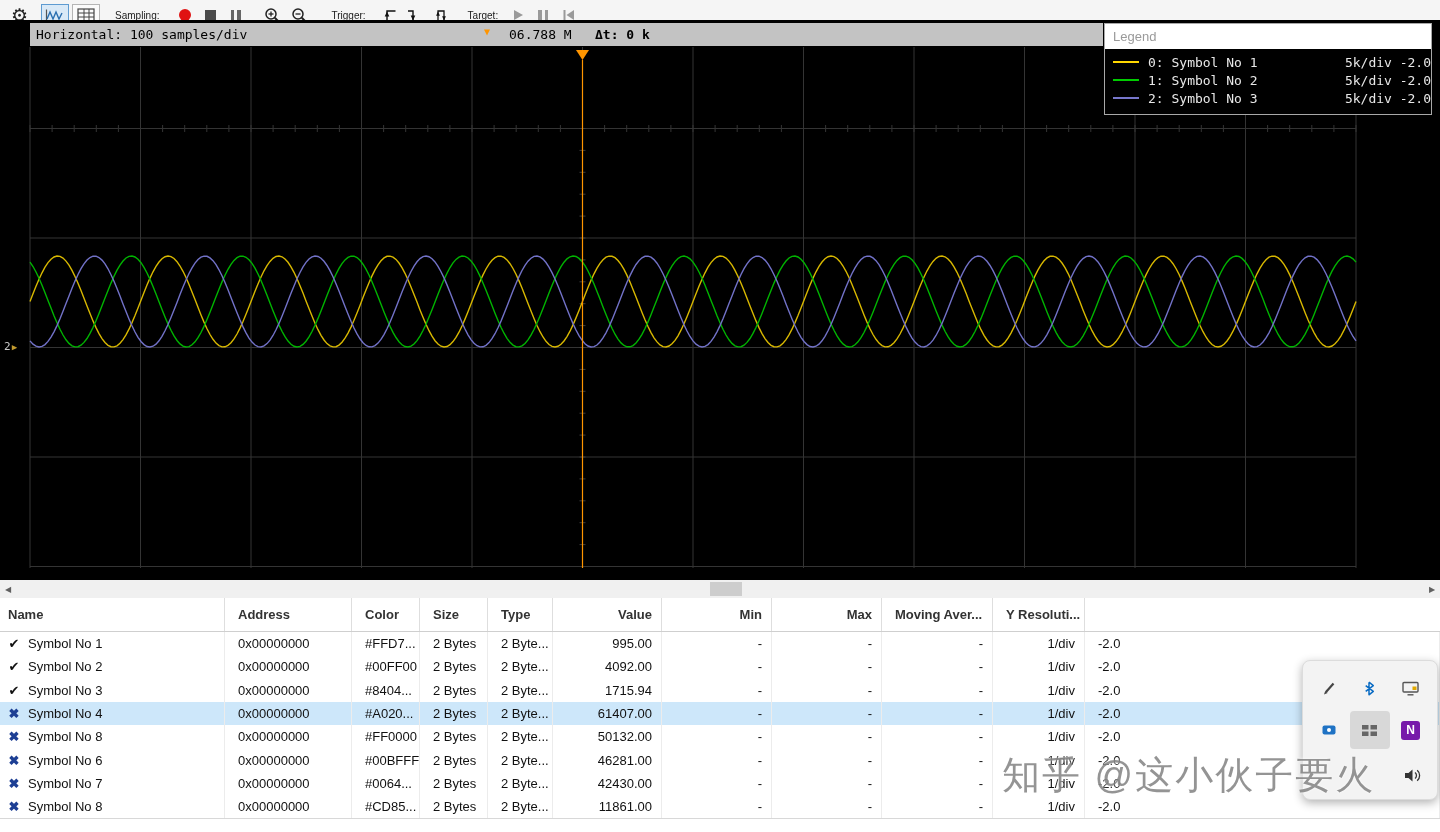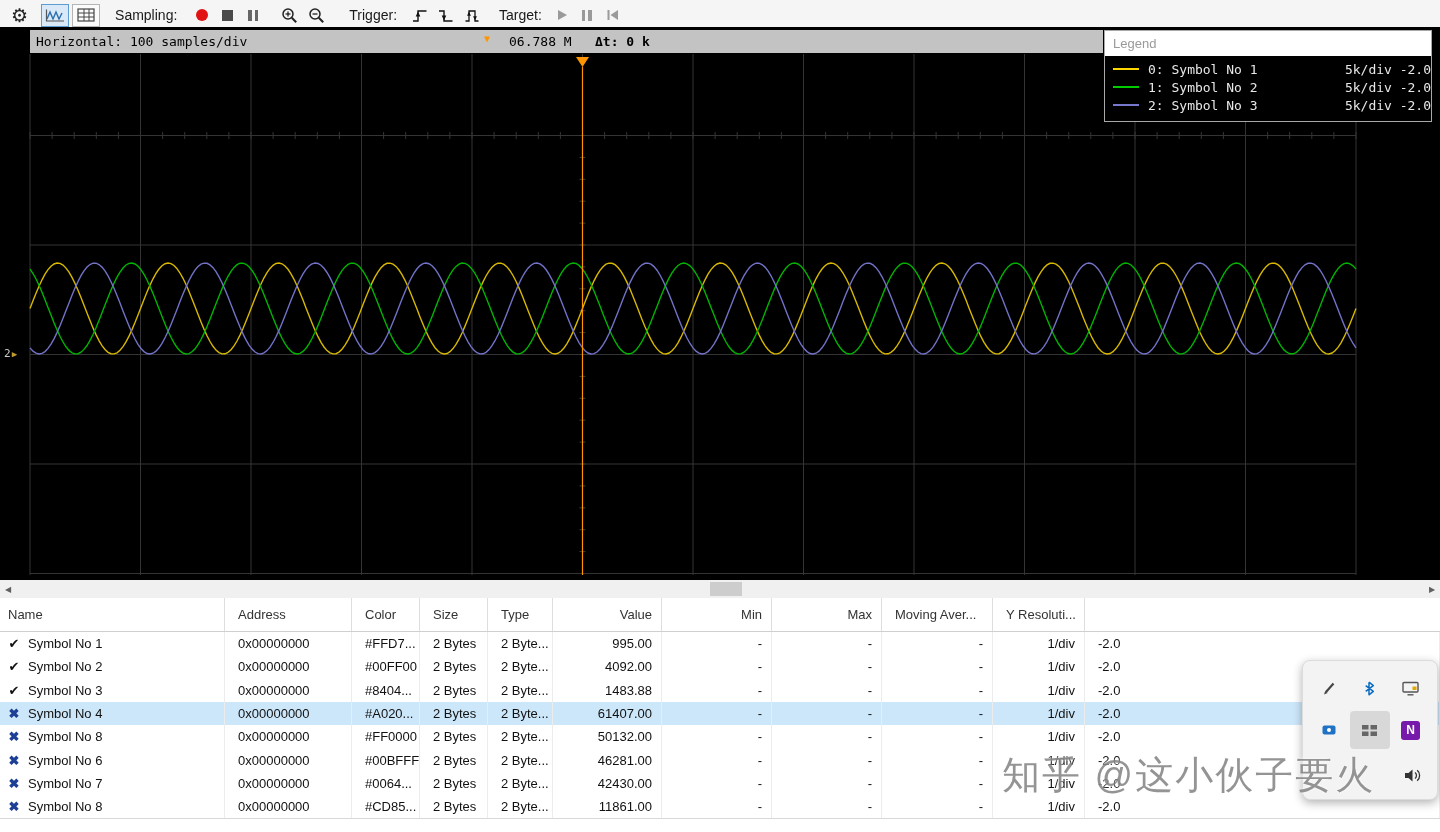--- a/index.html
+++ b/index.html
@@ -2,34 +2,34 @@
 <html><head>
 <meta charset="utf-8">
 <style>
   * { margin:0; padding:0; box-sizing:border-box; }
   html,body { width:1440px; height:832px; overflow:hidden; background:#fff;
               font-family:"Liberation Sans", sans-serif; }
 
   
   .toolbar { position:absolute; top:0; left:0; width:1440px; height:30px;
              background:#f5f5f5; display:flex; align-items:center; }
-  .tb-label { font-size:14px; color:#1a1a1a; }
+  .tb-label { font-size:10px; color:#1a1a1a; }
   .gear { font-size:19px; color:#222; margin-left:11px; line-height:1; }
   .tb-btn { width:28px; height:23px; display:flex; align-items:center; justify-content:center;
             border:1px solid #b5b5b5; background:#fbfbfb; margin-left:3px; }
   .tb-btn.active { background:#d9e9f7; border-color:#5e9bd1; }
   .dot-rec { width:12px; height:12px; border-radius:50%; background:#e01212; }
   .sq-stop { width:11px; height:11px; background:#4a4a4a; }
   .bars { display:flex; gap:3px; }
   .bars span { width:3.5px; height:11px; background:#666; }
   .bars.grey span { background:#9a9a9a; }
   .icon-wrap { display:flex; align-items:center; justify-content:center; }
 
   
-  .scope { position:absolute; top:27px; left:0; width:1440px; height:646px; background:#000; }
+  .scope { position:absolute; top:20px; left:0; width:1440px; height:646px; background:#000; }
   .scope-header { position:absolute; top:3px; left:30px; width:1073px; height:23px;
                   background:#c3c3c3; font-family:"DejaVu Sans Mono", monospace;
                   font-size:13px; color:#000; }
   .sh-horizontal { position:absolute; left:6px; top:0; line-height:23px; }
   .sh-triangle { position:absolute; left:454px; top:3px; font-size:10px; color:#ff9500; }
   .sh-pos { position:absolute; left:479px; top:0; line-height:23px; }
   .sh-delta { position:absolute; left:565px; top:0; line-height:23px; font-weight:bold; }
   .chan-marker { position:absolute; left:4px; top:320px; font-family:"DejaVu Sans Mono",monospace;
                  font-size:11px; color:#c9c9c9; display:flex; align-items:center; gap:1px; }
   .chan-marker .tri { color:#c19a2e; font-size:9px; }
@@ -52,21 +52,21 @@
   .hs-arrow.left { left:0; } .hs-arrow.right { right:0; }
   .hs-thumb { position:absolute; left:710px; top:2px; width:32px; height:14px; background:#cdcdcd; }
 
   
   .table { position:absolute; top:598px; left:0; width:1440px; height:234px; background:#fff;
            font-size:13px; color:#111; }
   .thead, .trow { display:grid;
     grid-template-columns:225px 127px 68px 68px 65px 109px 110px 110px 111px 92px 1fr; }
   .thead { height:34px; border-bottom:1px solid #cfcfcf; }
   .th { display:flex; align-items:center; padding:0 9px 0 13px; border-right:1px solid #dedede;
-        color:#333; overflow:hidden; white-space:nowrap; }
+        color:#333; overflow:hidden; white-space:nowrap;font-weight:bold; }
   .th.right { justify-content:flex-end; }
   .th:first-child { padding-left:8px; }
   .trow { height:23.3px; }
   .trow.selected { background:#cde7fa; }
   .td { display:flex; align-items:center; padding:0 9px 0 13px; border-right:1px solid #ececec;
         overflow:hidden; white-space:nowrap; }
   .td.num { justify-content:flex-end; }
   .td.c-name { padding-left:6px; gap:6px; }
   .row-icon { width:16px; text-align:center; font-size:13px; flex:none; }
   .row-icon.check { color:#111; }
@@ -375,21 +375,21 @@
       </div>
       <div class="trow">
         <div class="td c-name">
           <span class="row-icon check">✔</span>
           <span>Symbol No 3</span>
         </div>
         <div class="td">0x00000000</div>
         <div class="td">#8404...</div>
         <div class="td">2 Bytes</div>
         <div class="td">2 Byte...</div>
-        <div class="td num">1483.88</div>
+        <div class="td num">1715.94</div>
         <div class="td num">-</div>
         <div class="td num">-</div>
         <div class="td num">-</div>
         <div class="td num">1/div</div>
         <div class="td">-2.0</div>
       </div>
       <div class="trow selected">
         <div class="td c-name">
           <span class="row-icon cross">✖</span>
           <span>Symbol No 4</span>

